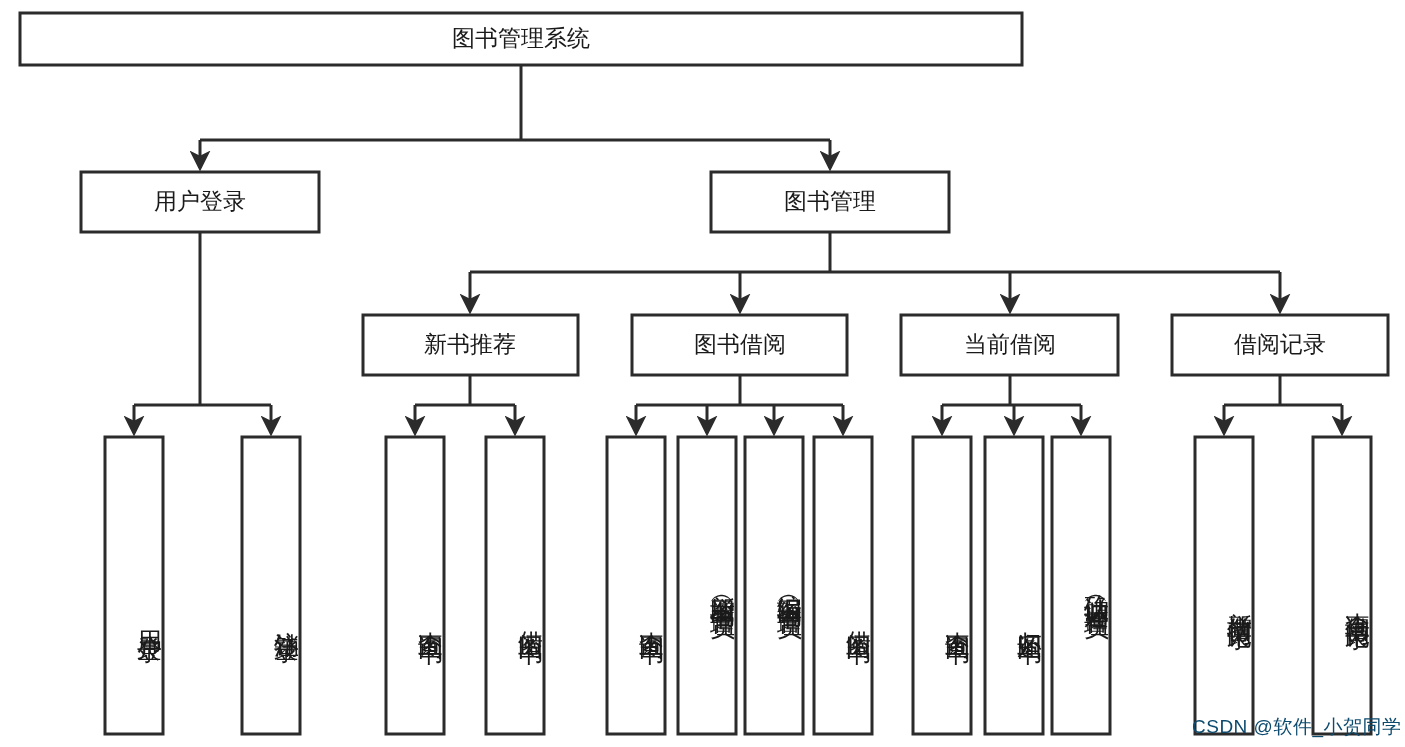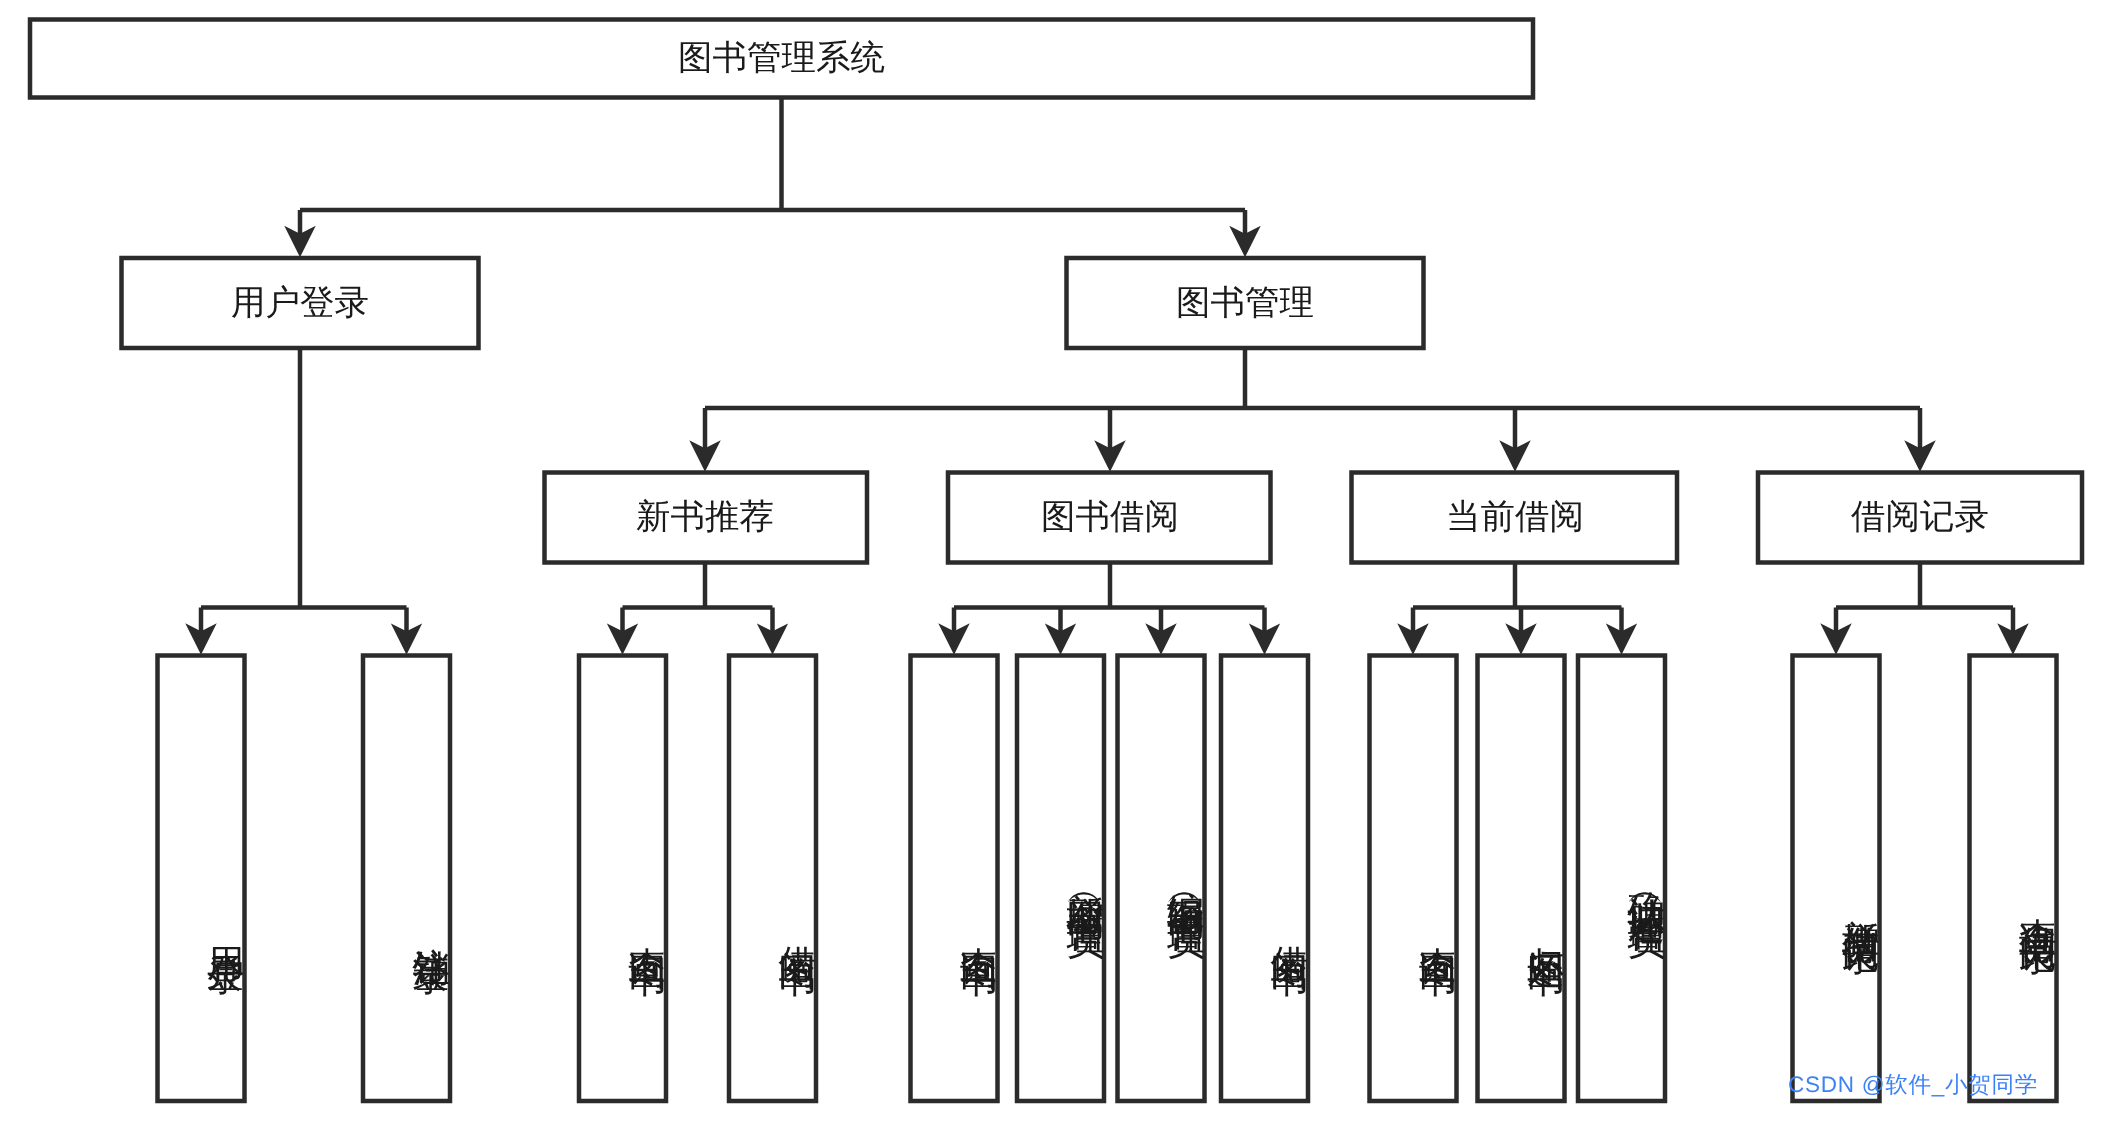--- a/index.html
+++ b/index.html
@@ -60,22 +60,22 @@
     letter-spacing: 3px;
     display: flex;
     align-items: flex-start;
     justify-content: center;
     white-space: nowrap;
     pointer-events: none;
   }
   .watermark {
     position: absolute;
     font-family: "Liberation Sans", sans-serif;
-    font-size: 15px;
-    color: #3b82f6;
+    font-size: 19px;
+    color: #0c4a6e;
     white-space: nowrap;
     letter-spacing: 0.5px;
   }
 </style>
 </head>
 <body>
 
 <div id="diagram-root">
 
   <svg class="flow" viewBox="0 0 1405 747">

